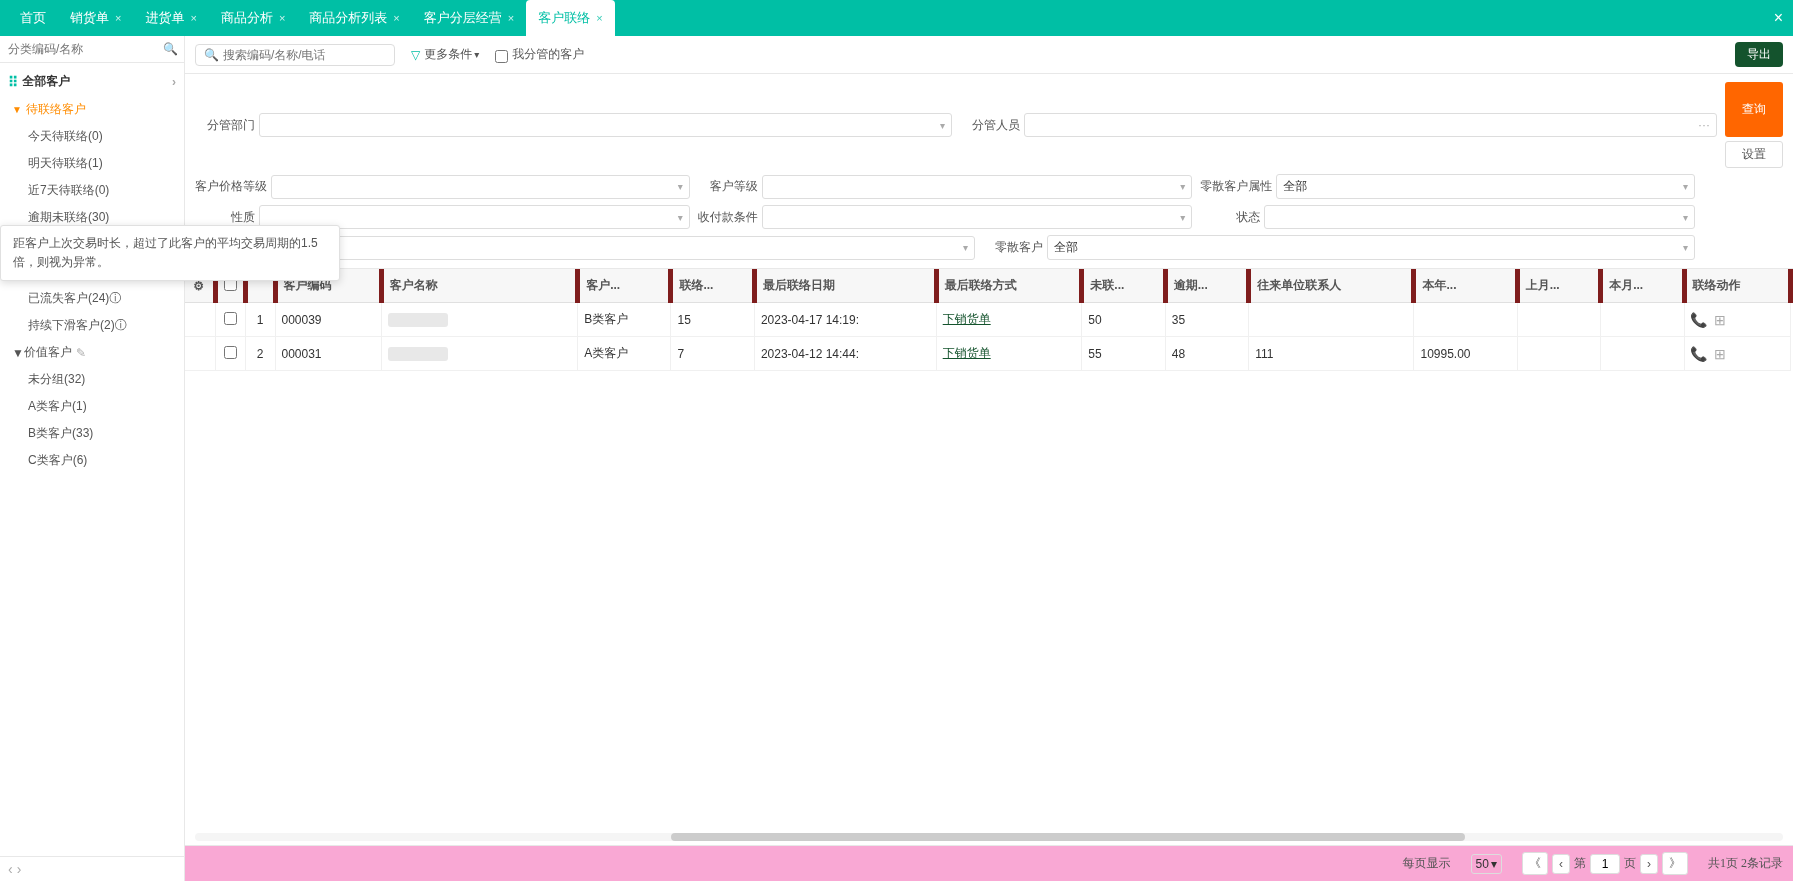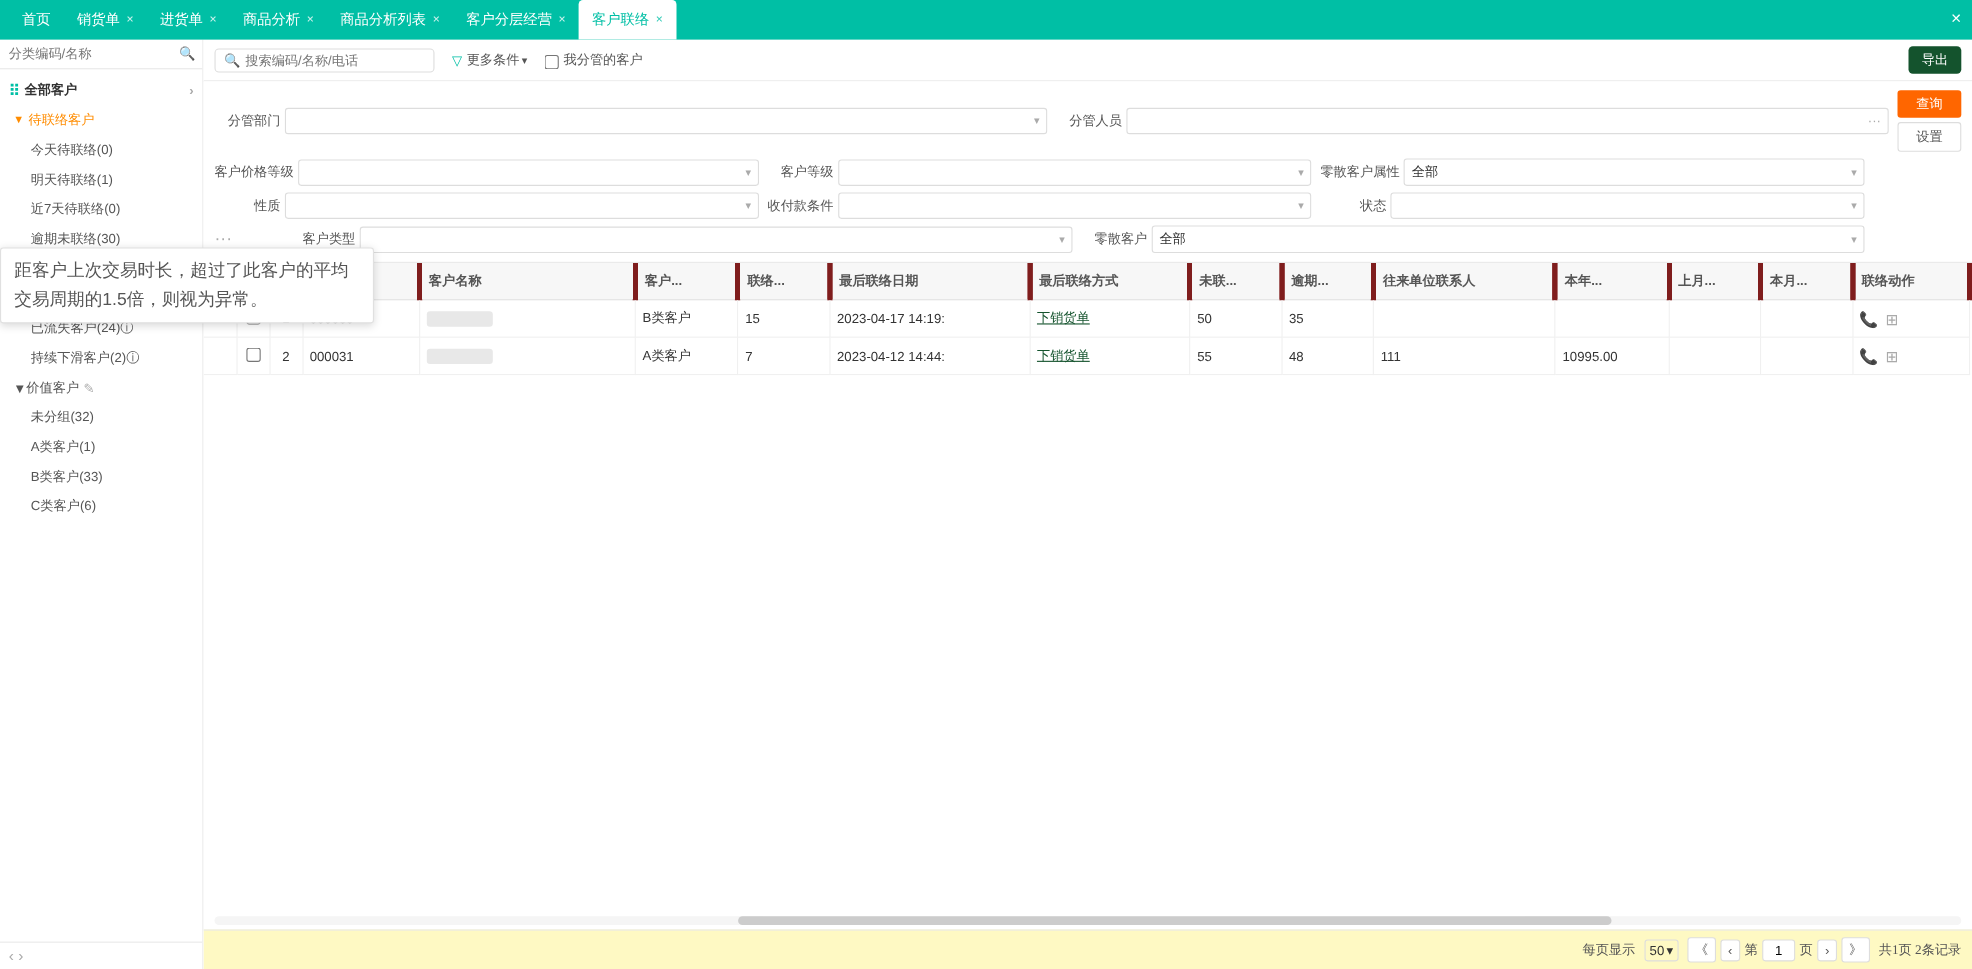--- a/index.html
+++ b/index.html
@@ -107,21 +107,21 @@
       cursor: pointer; min-height: 24px; background: #fff;
     }
     .filter-select .arrow { color: #aaa; font-size: 10px; }
     .filter-input {
       flex: 1; border: 1px solid #ddd; border-radius: 3px; padding: 3px 6px;
       font-size: 12px; min-height: 24px; outline: none;
     }
     .filter-action { display: flex; flex-direction: column; gap: 4px; }
     .btn-query {
       background: #ff6600; color: #fff; border: none; border-radius: 3px;
-      padding: 4px 16px; cursor: pointer; font-size: 12px;
+      padding: 19px 16px; cursor: pointer; font-size: 12px;
     }
     .btn-setting {
       background: #fff; color: #555; border: 1px solid #ddd; border-radius: 3px;
       padding: 4px 16px; cursor: pointer; font-size: 12px;
     }
     .filter-dots { color: #aaa; cursor: pointer; font-size: 16px; }
 
     
     .table-area { flex: 1; overflow: auto; }
     table { width: 100%; border-collapse: collapse; font-size: 12px; }
@@ -143,28 +143,28 @@
     
     .blurred {
       background: #e8e8e8; border-radius: 3px; color: transparent;
       user-select: none; min-width: 60px; display: inline-block;
     }
 
     
     .tooltip-box {
       position: absolute; left: 0; top: 225px; background: #fff;
       border: 1px solid #e0e0e0; box-shadow: 0 2px 8px rgba(0,0,0,0.15);
-      padding: 8px 12px; font-size: 16px; color: #555; z-index: 100;
+      padding: 8px 12px; font-size: 12px; color: #555; z-index: 100;
       max-width: 340px; border-radius: 3px; line-height: 1.6;
     }
 
     
     .footer {
       border-top: 1px solid #e8e8e8; padding: 6px 10px; display: flex;
-      align-items: center; justify-content: flex-end; background: #fef9c3; gap: 8px;
+      align-items: center; justify-content: flex-end; background: #f9a8d4; gap: 20px;
     }
     .footer-label { color: #555; font-size: 12px; }
     .page-size-select {
       border: 1px solid #ddd; border-radius: 3px; padding: 2px 4px; font-size: 12px;
       display: flex; align-items: center; gap: 2px; cursor: pointer;
     }
     .page-nav { display: flex; align-items: center; gap: 4px; }
     .page-btn {
       border: 1px solid #ddd; background: #fff; border-radius: 3px;
       padding: 2px 6px; cursor: pointer; font-size: 12px; color: #555;

